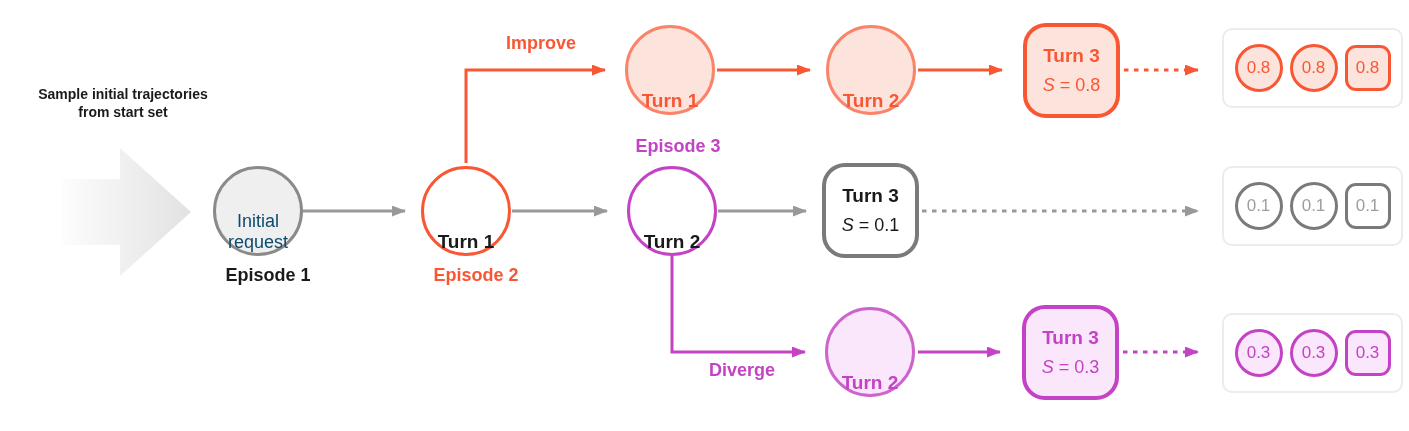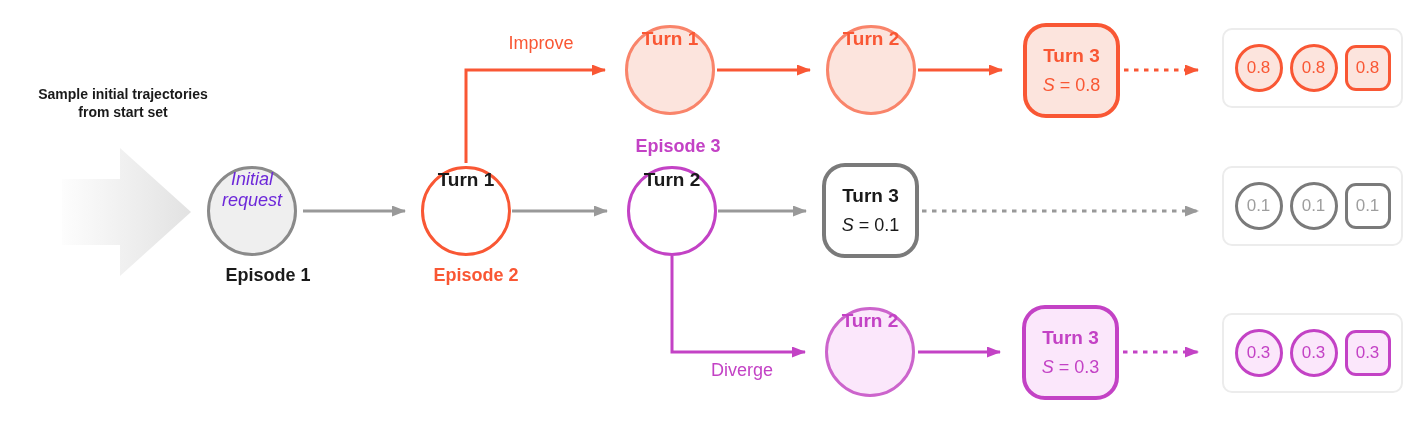--- a/index.html
+++ b/index.html
@@ -16,31 +16,31 @@
 
   
   .note{position:absolute;left:4px;top:85px;width:238px;text-align:center;
         font-size:14px;font-weight:700;color:var(--text-dark);white-space:pre-line;line-height:1.32;}
   .update-title{position:absolute;left:1216px;top:3px;width:192px;text-align:center;
         font-size:17px;font-weight:700;color:var(--text-dark);}
   .ep-label{position:absolute;transform:translateX(-50%);font-size:18px;font-weight:700;white-space:nowrap;padding-left:20px;}
   .ep1{left:258px;top:265px;color:var(--text-dark);}
   .ep2{left:466px;top:265px;color:var(--orange);}
   .ep3{left:668px;top:136px;color:var(--magenta);}
-  .action-label{position:absolute;transform:translateX(-50%);font-size:18px;font-weight:400;white-space:nowrap;}
+  .action-label{position:absolute;transform:translateX(-50%);font-size:18px;font-weight:700;white-space:nowrap;}
   .improve{left:541px;top:33px;color:var(--orange);}
   .diverge{left:742px;top:360px;color:var(--magenta);}
 
   
   .node{position:absolute;width:90px;height:90px;border-radius:50%;
-        display:flex;align-items:flex-start;justify-content:center;text-align:center;
+        display:flex;align-items:flex-end;justify-content:center;text-align:center;
         font-size:19px;font-weight:600;background:#fff;}
   .node .lbl{white-space:pre-line;line-height:1.18;}
-  .n-initial{left:207px;top:166px;border:3px solid var(--gray-border);background:var(--gray-fill);
-             color:#6d28d9;font-weight:500;font-size:18px;font-style:italic;}
+  .n-initial{left:213px;top:166px;border:3px solid var(--gray-border);background:var(--gray-fill);
+             color:#0c4a6e;font-weight:500;font-size:18px;}
   .n-ep2t1{left:421px;top:166px;border:3px solid var(--orange);color:var(--text-dark);}
   .n-ep3t2{left:627px;top:166px;border:3px solid var(--magenta);color:var(--text-dark);}
   .n-topt1{left:625px;top:25px;border:3px solid var(--orange-soft);background:var(--orange-fill);color:var(--orange);}
   .n-topt2{left:826px;top:25px;border:3px solid var(--orange-soft);background:var(--orange-fill);color:var(--orange);}
   .n-bott2{left:825px;top:307px;border:3px solid var(--magenta-soft);background:var(--magenta-fill);color:var(--magenta);}
 
   .score-box{position:absolute;width:97px;height:95px;border-radius:23px;
         display:flex;flex-direction:column;align-items:center;justify-content:center;
         text-align:center;background:#fff;line-height:1.25;}
   .score-box .l1{font-size:19px;font-weight:700;}

